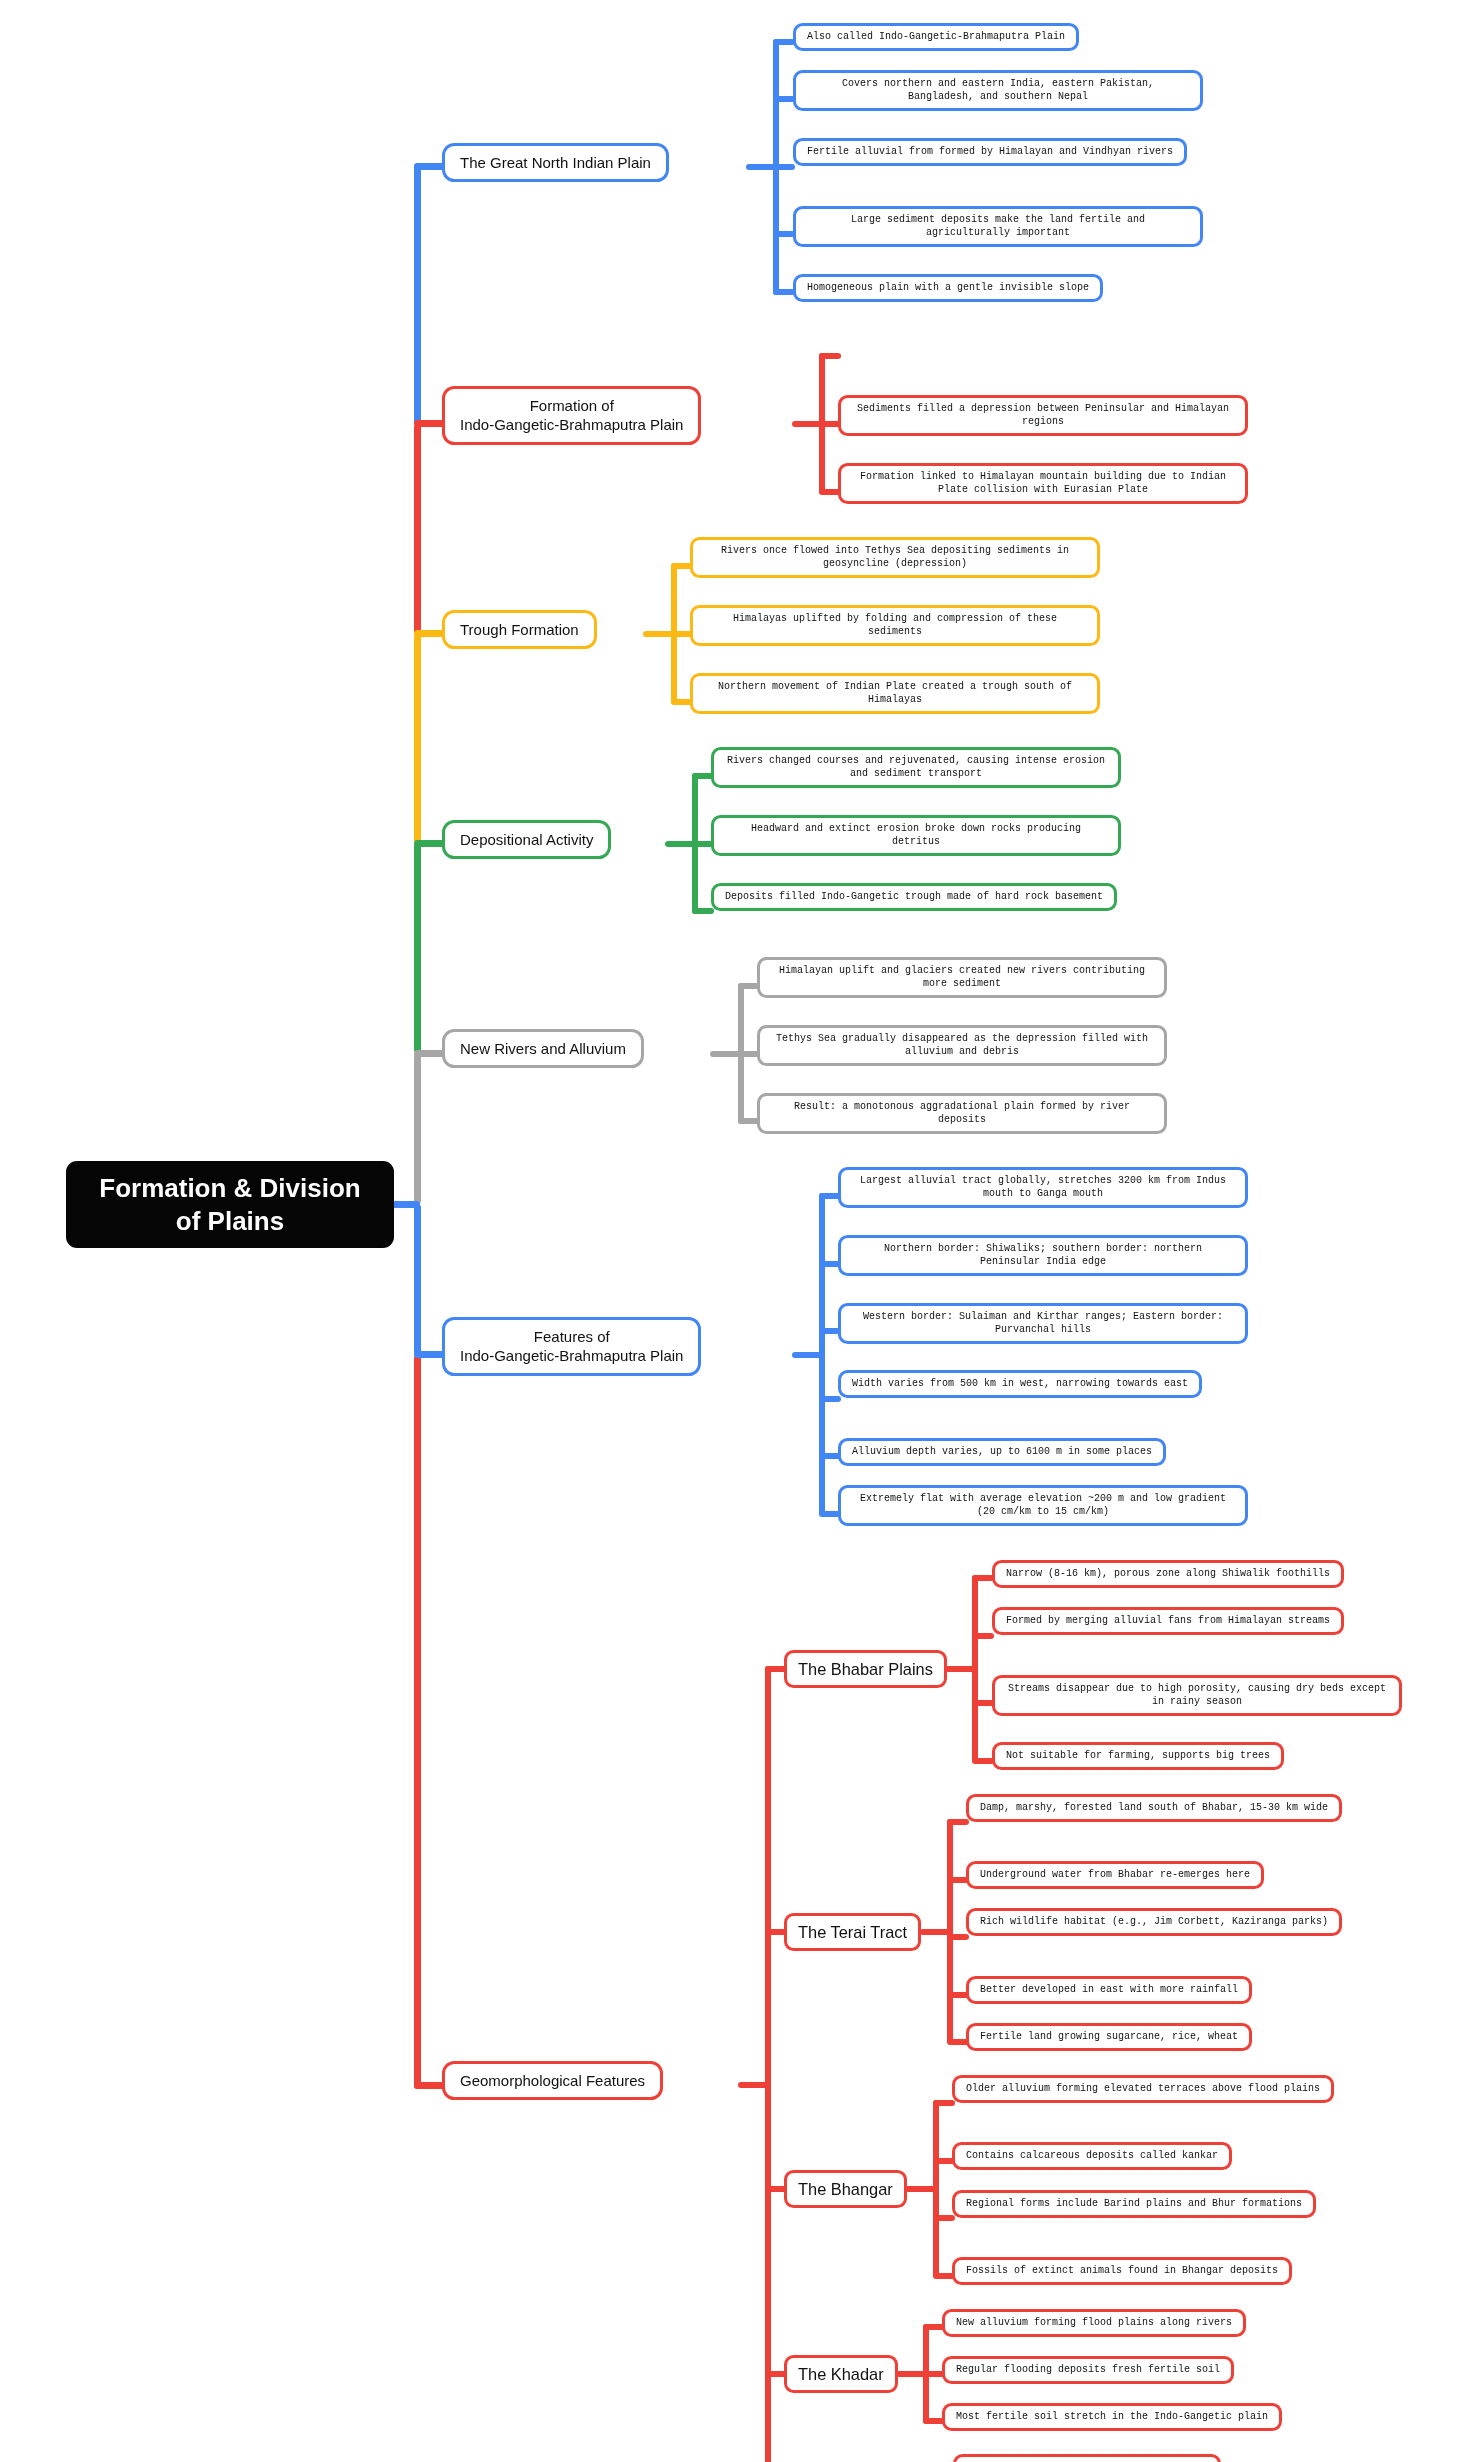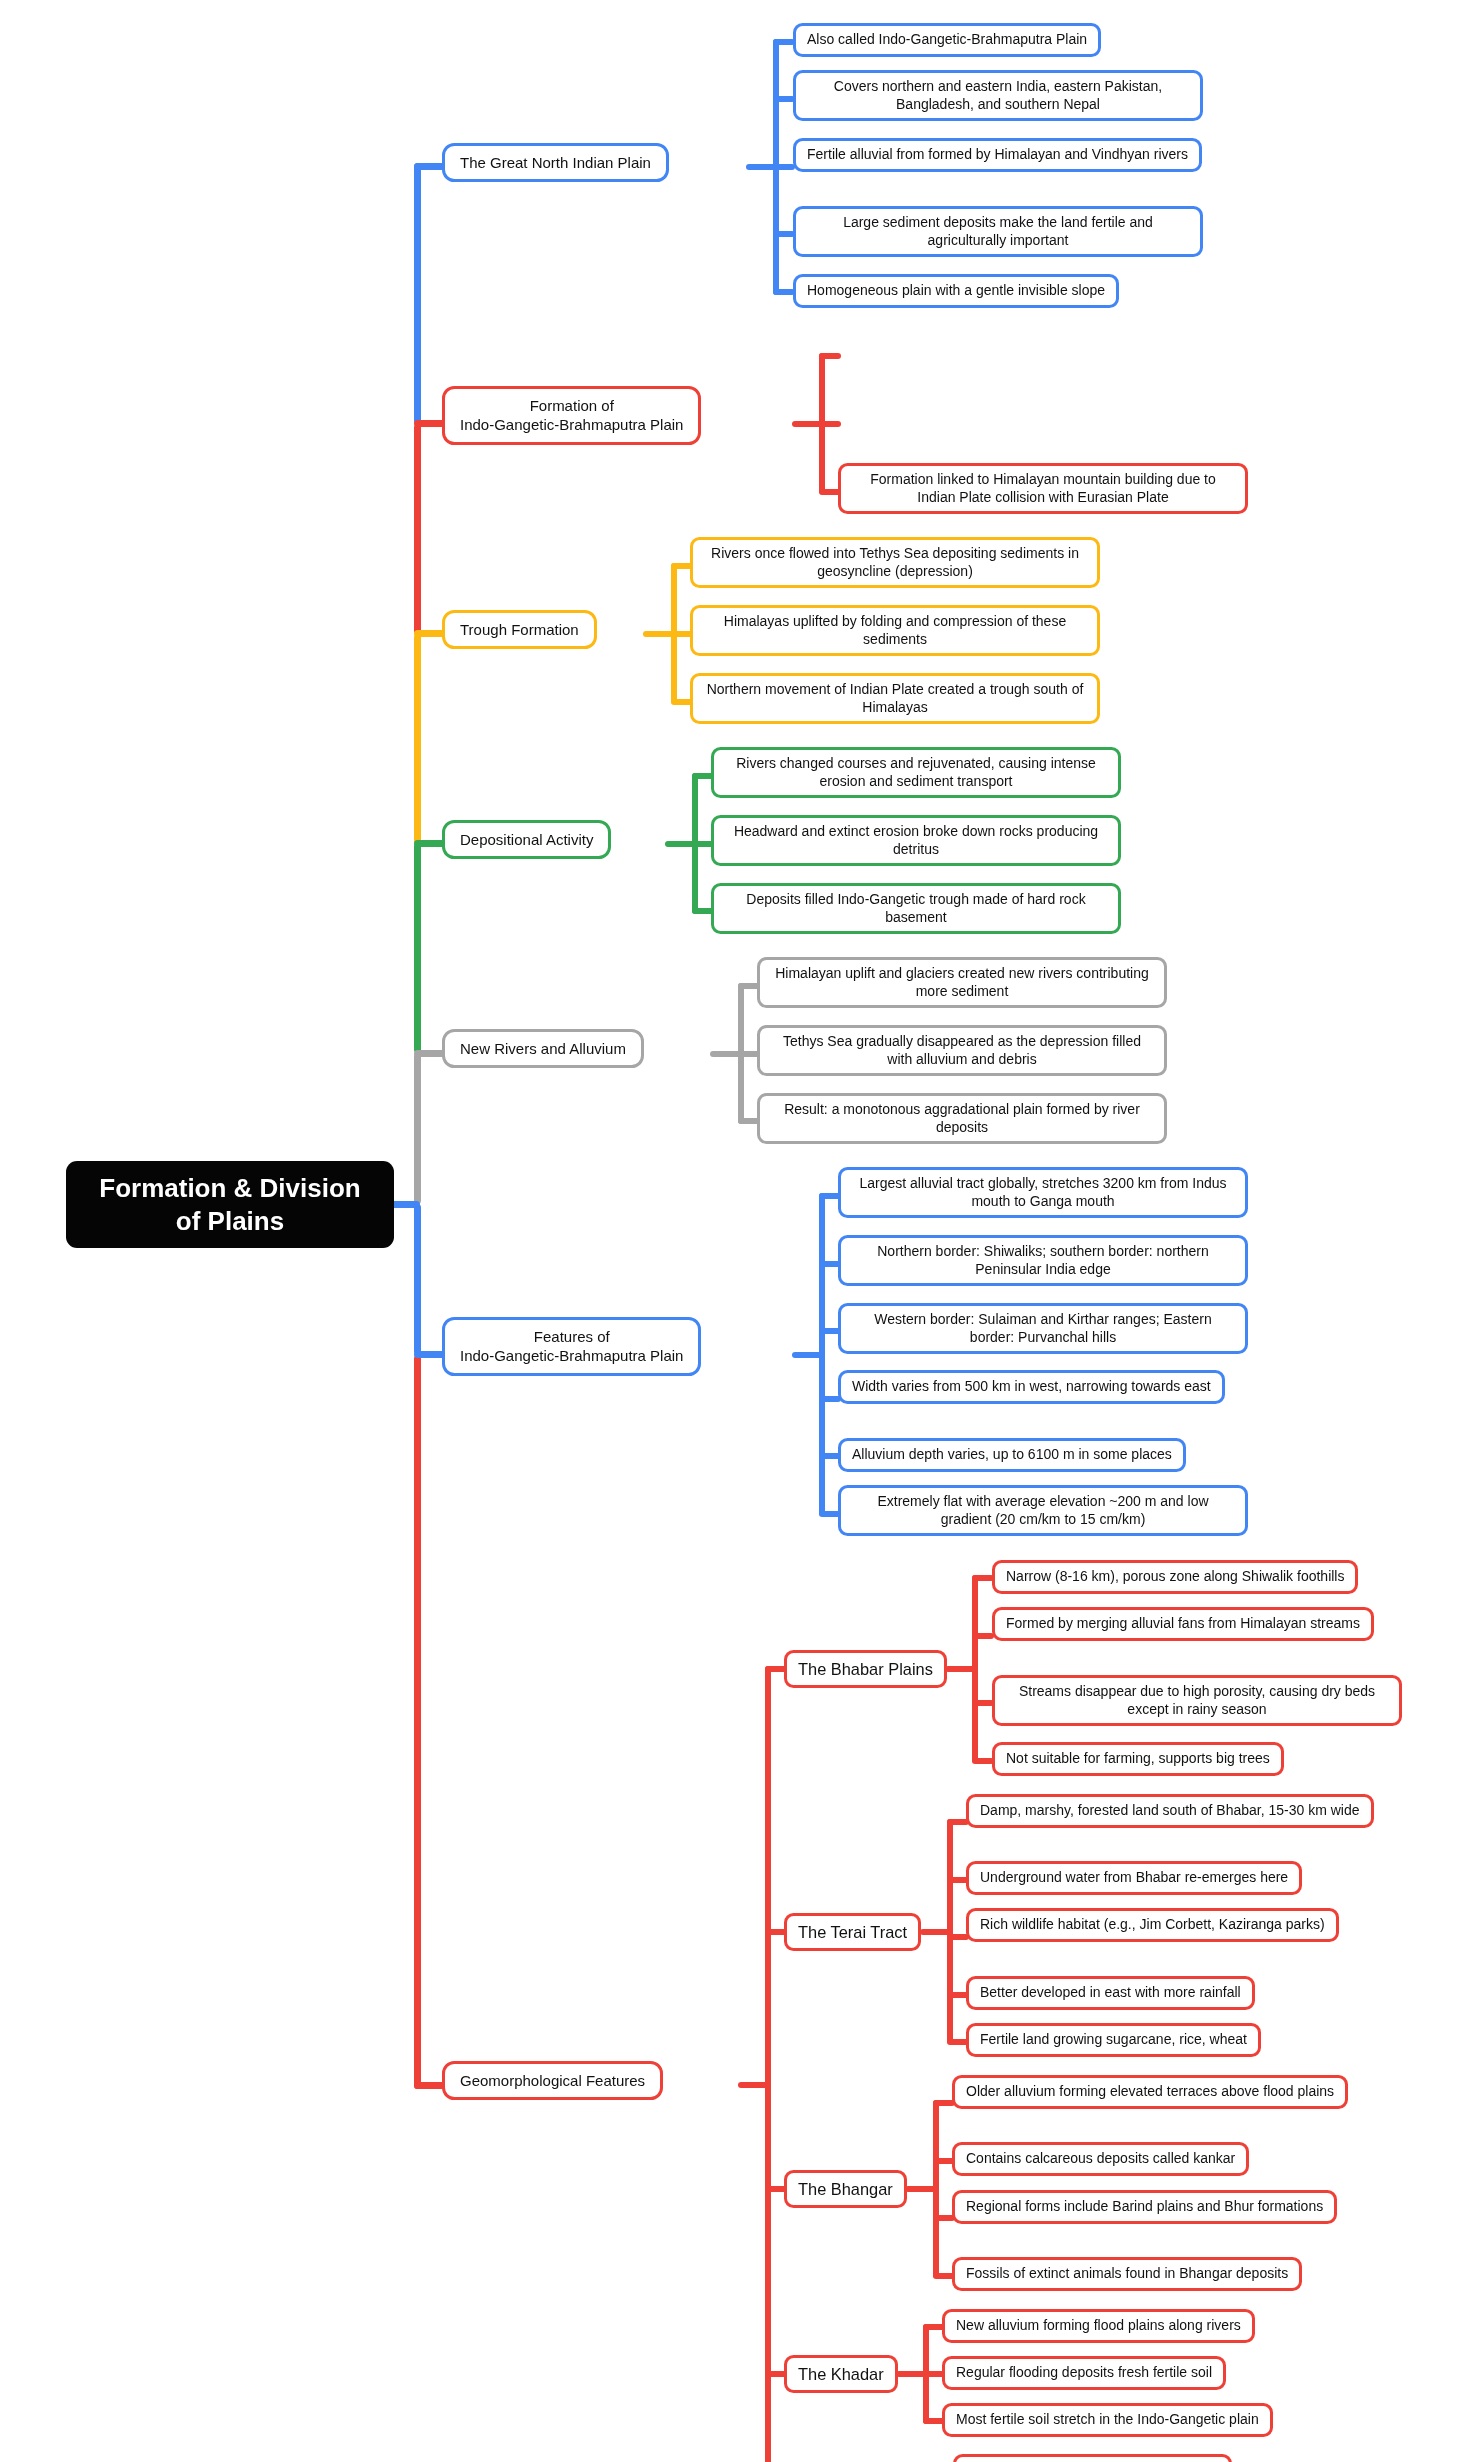--- a/index.html
+++ b/index.html
@@ -34,41 +34,43 @@
     max-width:410px;
   }
   .sub-node{
     font-size:16.4px;
     line-height:1.25;
     padding:5.5px 11px;
     border-radius:9.6px;
     max-width:287px;
   }
   .leaf{
-    font-size:14px;
+    font-size:10px;
     line-height:1.28;
     padding:4.8px 11px;
     border-radius:9.6px;
     max-width:410px;
+    font-family:Liberation Mono, monospace;
   }
   .ln{position:absolute;z-index:1;border-radius:4.1px;}
 </style>
 </head>
 <body>
 
 <div id="mindmap" style="height: 2688px;">
 
 <div class="box branch-node" style="border-color: rgb(66, 133, 244); left: 442px; top: 143px;">The Great North Indian Plain</div>
     <div class="box leaf" style="border-color: rgb(66, 133, 244); left: 793px; top: 23px;">Also called Indo-Gangetic-Brahmaputra Plain</div>
     <div class="box leaf" style="border-color: rgb(66, 133, 244); left: 793px; top: 70px;">Covers northern and eastern India, eastern Pakistan, Bangladesh, and southern Nepal</div>
     <div class="box leaf" style="border-color: rgb(66, 133, 244); left: 793px; top: 138px;">Fertile alluvial from formed by Himalayan and Vindhyan rivers</div>
     <div class="box leaf" style="border-color: rgb(66, 133, 244); left: 793px; top: 206px;">Large sediment deposits make the land fertile and agriculturally important</div>
     <div class="box leaf" style="border-color: rgb(66, 133, 244); left: 793px; top: 274px;">Homogeneous plain with a gentle invisible slope</div>
     <div class="box branch-node" style="border-color: rgb(238, 64, 54); left: 442px; top: 386px;">Formation of
 Indo-Gangetic-Brahmaputra Plain</div>
+    <div class="box leaf" style="border-color: rgb(238, 64, 54); left: 838px; top: 395px;">Sediments filled a depression between Peninsular and Himalayan regions</div>
     <div class="box leaf" style="border-color: rgb(238, 64, 54); left: 838px; top: 463px;">Formation linked to Himalayan mountain building due to Indian Plate collision with Eurasian Plate</div>
     <div class="box branch-node" style="border-color: rgb(253, 185, 19); left: 442px; top: 610px;">Trough Formation</div>
     <div class="box leaf" style="border-color: rgb(253, 185, 19); left: 690px; top: 537px;">Rivers once flowed into Tethys Sea depositing sediments in geosyncline (depression)</div>
     <div class="box leaf" style="border-color: rgb(253, 185, 19); left: 690px; top: 605px;">Himalayas uplifted by folding and compression of these sediments</div>
     <div class="box leaf" style="border-color: rgb(253, 185, 19); left: 690px; top: 673px;">Northern movement of Indian Plate created a trough south of Himalayas</div>
     <div class="box branch-node" style="border-color: rgb(52, 168, 83); left: 442px; top: 820px;">Depositional Activity</div>
     <div class="box leaf" style="border-color: rgb(52, 168, 83); left: 711px; top: 747px;">Rivers changed courses and rejuvenated, causing intense erosion and sediment transport</div>
     <div class="box leaf" style="border-color: rgb(52, 168, 83); left: 711px; top: 815px;">Headward and extinct erosion broke down rocks producing detritus</div>
     <div class="box leaf" style="border-color: rgb(52, 168, 83); left: 711px; top: 883px;">Deposits filled Indo-Gangetic trough made of hard rock basement</div>
     <div class="box branch-node" style="border-color: rgb(166, 166, 166); left: 442px; top: 1029px;">New Rivers and Alluvium</div>

